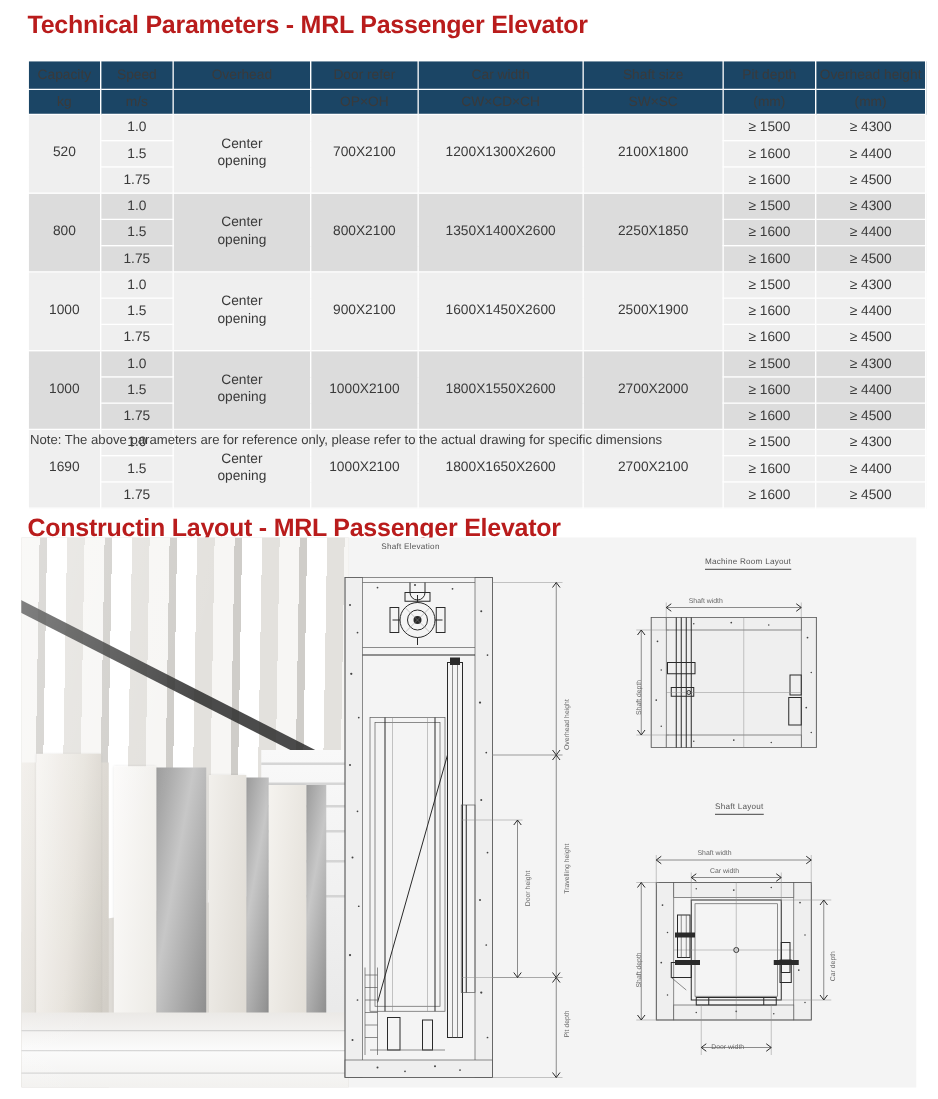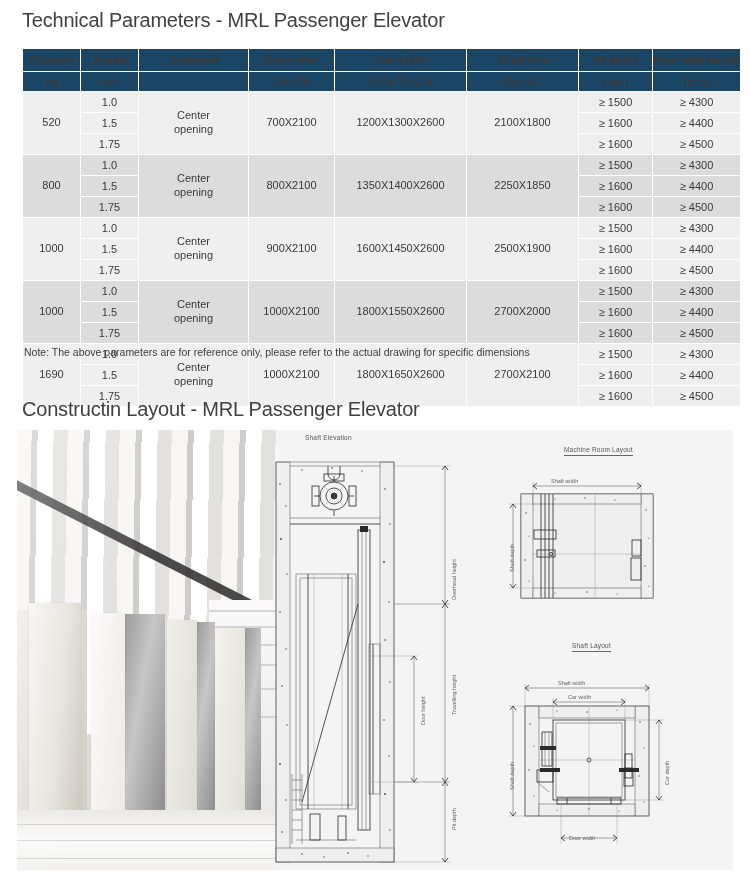--- a/index.html
+++ b/index.html
@@ -12,33 +12,33 @@
     height: 879px;
     font-family: "Liberation Sans", sans-serif;
     color: #222;
     overflow: hidden;
     position: relative;
   }
 
   
   .section-title {
     font-size: 20px;
-    font-weight: normal;
-    color: #404040;
+    font-weight: bold;
+    color: #b91c1c;
     letter-spacing: -0.2px;
   }
   #title-technical {
     position: absolute;
     left: 22px;
     top: 9px;
   }
   #title-construction {
     position: absolute;
     left: 22px;
-    top: 398px;
+    top: 412px;
   }
 
   
   .table-wrap {
     position: absolute;
     left: 22px;
     top: 48px;
     width: 708px;
   }
   table.spec {
@@ -51,21 +51,21 @@
     text-align: center;
     vertical-align: middle;
     font-size: 11px;
     color: #3a3a3a;
     padding: 0;
   }
   .hdr-main th {
     background: #1b4565;
     color: #ffffff;
     height: 22px;
-    font-weight: bold;
+    font-weight: normal;
     font-size: 11px;
     border: 1px solid #dfe7ec;
   }
   .hdr-sub th {
     background: #1b4565;
     color: #c9d9e4;
     height: 19px;
     font-weight: normal;
     font-size: 11px;
     border: 1px solid #dfe7ec;

